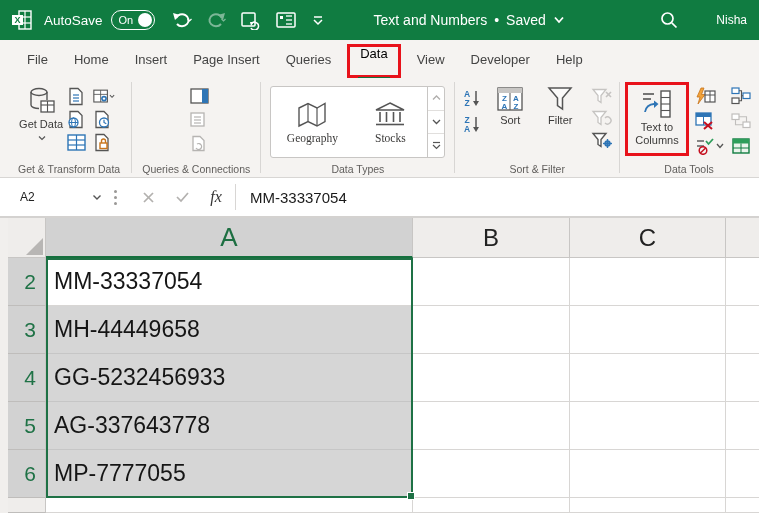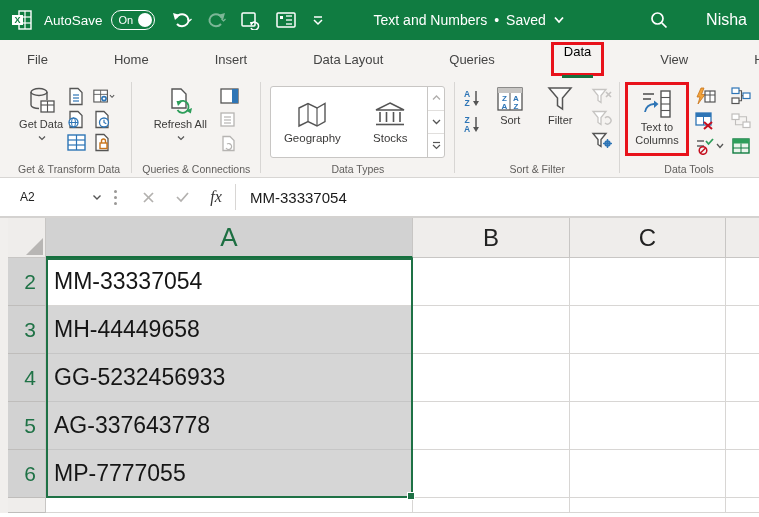--- a/index.html
+++ b/index.html
@@ -12,40 +12,40 @@
   .excel-logo { width:24px; height:24px; display:flex; align-items:center; }
   .autosave { display:flex; align-items:center; gap:8px; font-size:13.5px; }
   .toggle { width:44px; height:20px; border:1.6px solid #fff; border-radius:11px; display:flex; align-items:center; padding:0 2px 0 7px; gap:4px; cursor:pointer; }
   .toggle .on-label { font-size:11px; color:#fff; }
   .toggle .knob { width:14px; height:14px; background:#fff; border-radius:50%; margin-left:auto; }
   .tb-ic { display:flex; align-items:center; justify-content:center; height:28px; padding:0 3px; }
   .tb-group { display:flex; align-items:center; gap:8px; margin-left:14px; }
   .dim { opacity:.45; }
   .tb-title { display:flex; align-items:center; gap:7px; font-size:14px; margin-left:46px; white-space:nowrap; }
   .tb-right { margin-left:auto; display:flex; align-items:center; gap:34px; }
-  .tb-user { font-size:16px; white-space:nowrap; }
+  .tb-user { font-size:12px; white-space:nowrap; }
 
   
-  .tabrow { height:38px; background:#F5F3F1; display:flex; align-items:flex-start; padding-left:14px;gap:40px; }
+  .tabrow { height:38px; background:#F5F3F1; display:flex; align-items:flex-end; padding-left:14px; }
   .tab { font-size:13px; color:#444; padding:0 13px; height:38px; display:flex; align-items:center; cursor:pointer; white-space:nowrap; }
   .tab-boxed { border:3px solid #E8121B; height:34px; margin:2px 3px 0 3px; padding:0 8px; position:relative; }
   .tab-boxed .tab-label { color:#000; border-bottom:3px solid #15703E; padding:3px 2px 16px 2px; }
 
   
   .ribbon { height:100px; background:#F5F3F1; border-bottom:1px solid #D8D6D4; display:flex; padding:0 2px 0 8px; position:relative; }
   .rgroup { position:relative; display:flex; align-items:flex-start; justify-content:center; padding:6px 2px 18px 2px; }
   .rgroup .glabel { position:absolute; bottom:2px; left:0; right:0; text-align:center; font-size:10.5px; color:#605E5C; white-space:nowrap; }
   .gsep { width:1px; background:#D8D6D4; margin:4px 1px 4px 1px; }
   .bigbtn { width:58px; display:flex; flex-direction:column; align-items:center; gap:2px; cursor:pointer; padding-top:2px; }
   .bigbtn .blabel { font-size:11px; color:#3B3A39; text-align:center; line-height:1.18; }
   .chev { display:inline-block; margin-left:1px; }
   .sicol { display:flex; flex-direction:column; gap:4px; padding-top:2px; }
   .sigrid { display:grid; grid-template-columns:24px 30px; gap:3px 2px; padding-top:2px; }
   .si { width:22px; height:20px; display:flex; align-items:center; cursor:pointer; }
-  .gallery { background:#fff; border:1px solid #C8C6C4; border-radius:3px; height:72px; margin-top:2px; display:flex; }
+  .gallery { background:#fff; border:1px solid #C8C6C4; border-radius:3px; height:72px; margin-top:2px; display:flex;font-family:Liberation Serif, serif; }
   .gal-item { width:82px; display:flex; flex-direction:column; align-items:center; justify-content:center; gap:3px; cursor:pointer; }
   .gal-item .blabel { font-size:11.5px; color:#3B3A39; }
   .gal-strip { width:17px; border-left:1px solid #C8C6C4; display:flex; flex-direction:column; }
   .gal-strip > div { flex:1; display:flex; align-items:center; justify-content:center; color:#666; cursor:pointer; border-bottom:1px solid #E1DFDD; }
   .gal-strip > div:last-child { border-bottom:none; }
   .redbox { border:3px solid #E8121B; padding:2px 1px 6px 1px; margin-top:-2px; }
   .sf-small { display:flex; flex-direction:column; gap:6px; padding:4px 4px 0 2px; }
 
   
   .formulabar { height:40px; background:#fff; border-bottom:2px solid #D4D2D0; display:flex; align-items:center; padding-left:8px; }
@@ -167,30 +167,33 @@
   <div class="tab">
       <span>File</span>
     </div>
   <div class="tab">
       <span>Home</span>
     </div>
   <div class="tab">
       <span>Insert</span>
     </div>
   <div class="tab">
-      <span>Data Layout</span>
+      <span>Page Insert</span>
     </div>
   <div class="tab">
       <span>Queries</span>
     </div>
   <div class="tab tab-boxed">
       <span class="tab-label">Data</span>
     </div>
   <div class="tab">
       <span>View</span>
+    </div>
+  <div class="tab">
+      <span>Developer</span>
     </div>
   <div class="tab">
       <span>Help</span>
     </div>
 </div>
 
 <div class="ribbon">
 
   <div class="rgroup" style="width:124px;">
     <div class="bigbtn" style="width:52px;justify-content:space-between;">
@@ -255,31 +258,20 @@
             <path d="M8.5 10 v-2 a2 2 0 0 1 4 0 v2" fill="none" stroke="#C8741C" stroke-width="1.4"></path>
           </svg>
       </span>
     </div>
     <span class="glabel">Get &amp; Transform Data</span>
   </div>
 
   <div class="gsep"></div>
 
   <div class="rgroup" style="width:128px;">
-    <div class="bigbtn" style="width:60px;">
-      <svg width="30" height="30" viewBox="0 0 30 30">
-        <path d="M7 3 h9 l5 5 v14 h-14 z" fill="#fff" stroke="#555" stroke-width="1.4"></path>
-        <path d="M14 16 a6 6 0 1 1 -1.5 8" fill="none" stroke="#2E9E5B" stroke-width="1.8"></path>
-        <polygon points="11.5,15 17.5,15 13,20" fill="#2E9E5B"></polygon>
-        <polygon points="27,22 21,24.5 25.8,27.5" fill="#2E9E5B"></polygon>
-      </svg>
-      <span class="blabel"><span>Refresh All</span><svg class="chev" width="8" height="6" viewBox="0 0 8 6">
-            <polyline points="1,1.5 4,4.5 7,1.5" fill="none" stroke="#555" stroke-width="1.2"></polyline>
-          </svg></span>
-    </div>
     <div class="sicol" style="margin-left:10px;">
       <span class="si">
         <svg width="19" height="16" viewBox="0 0 19 16">
             <rect x="1" y="1" width="17" height="14" fill="#fff" stroke="#555" stroke-width="1.3"></rect>
             <rect x="12" y="1" width="6" height="14" fill="#2E75B6"></rect>
           </svg>
       </span>
       <span class="si">
         <svg width="16" height="16" viewBox="0 0 16 16">
             <rect x="1" y="1" width="13" height="13" fill="#fff" stroke="#B6B4B2" stroke-width="1.3"></rect>

